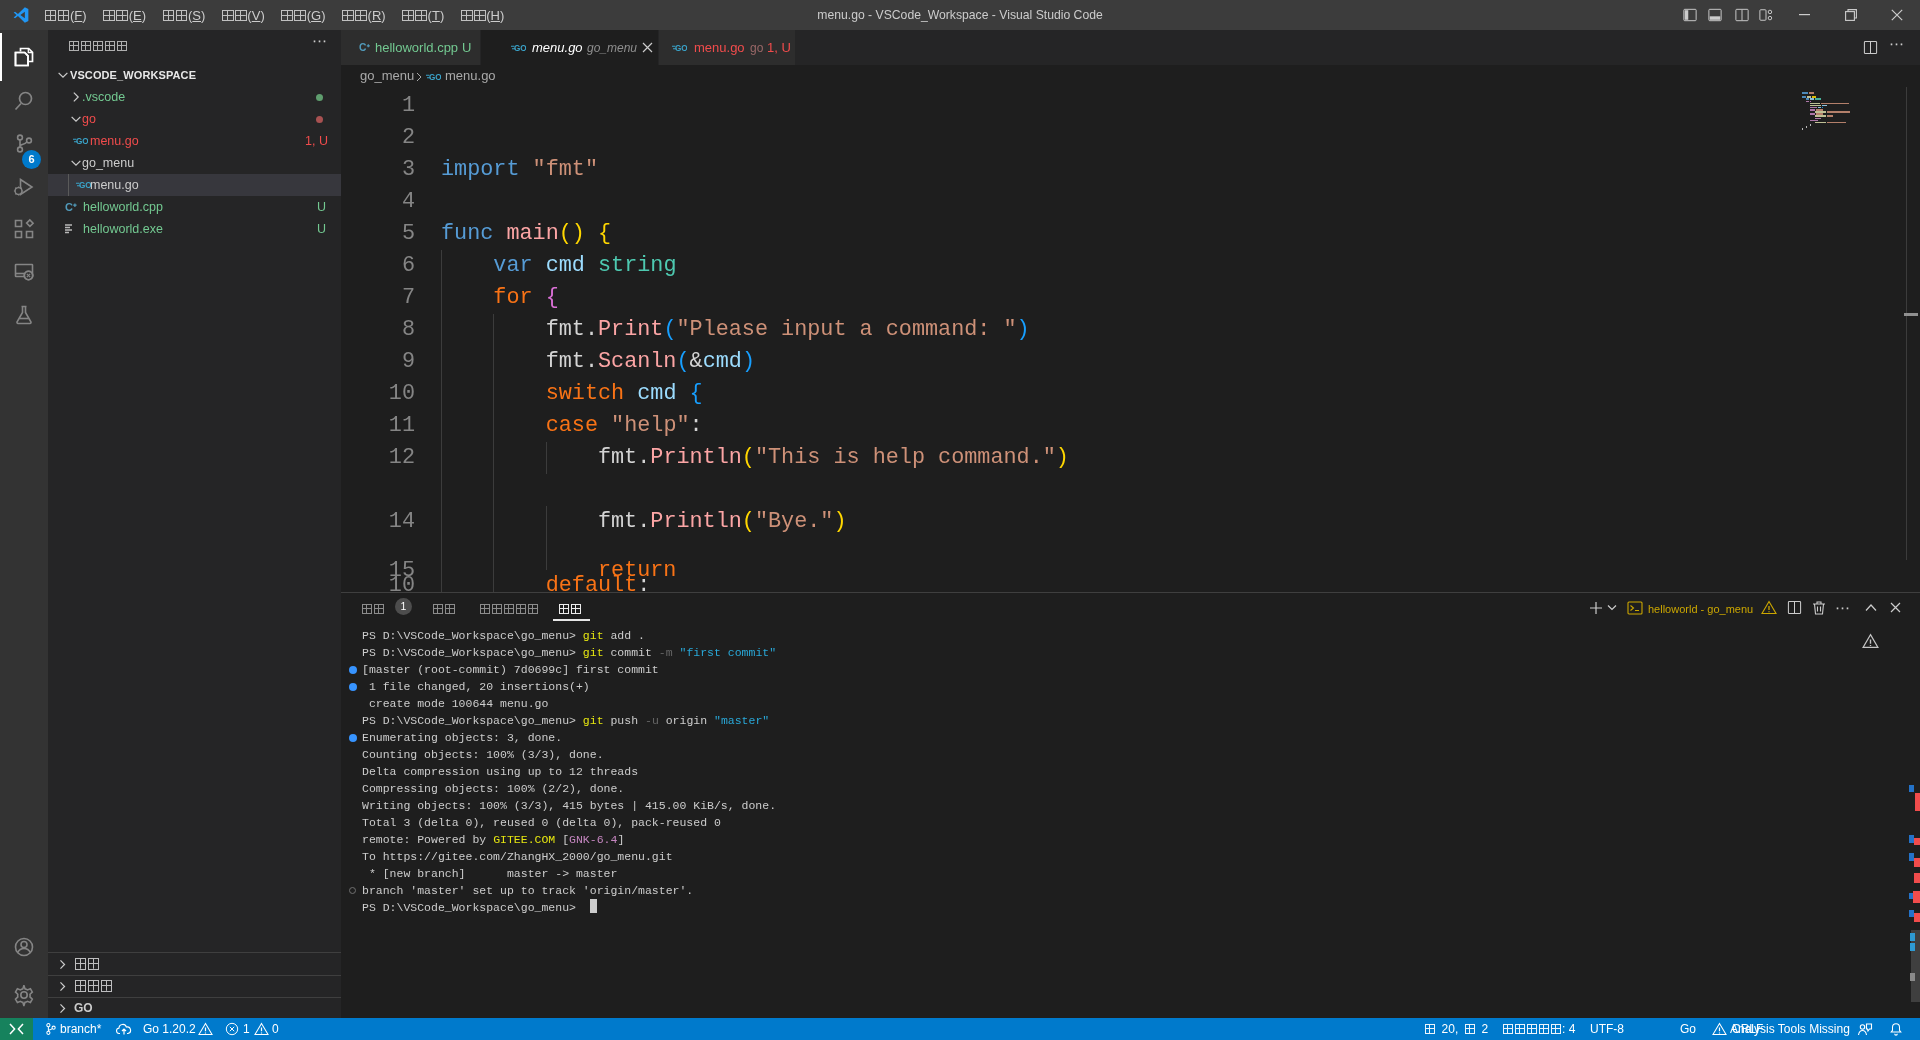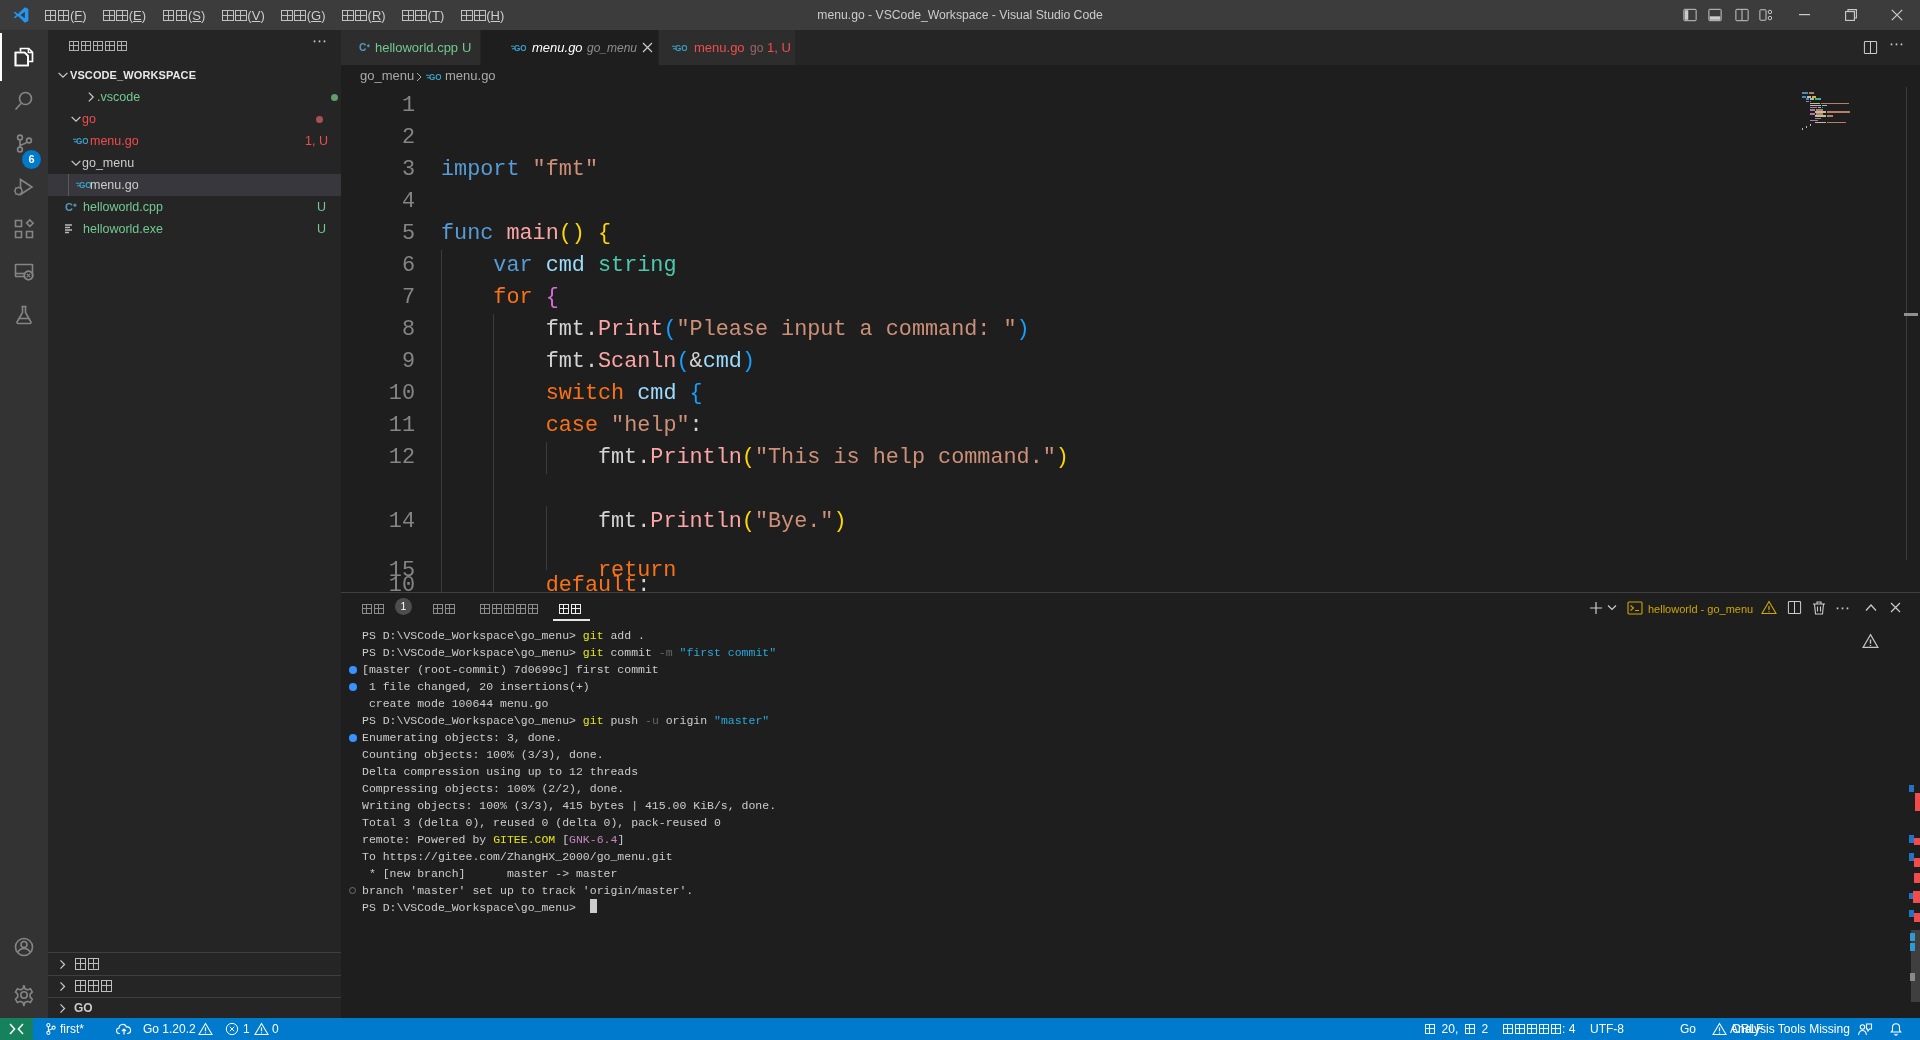--- a/index.html
+++ b/index.html
@@ -139,21 +139,21 @@
 </div>
 <div id="sidebar">
   <div class="abs" style="left:20px;top:10px;font-size:11px;color:#bbbbbb"><span class="cj cjs"></span><span class="cj cjs"></span><span class="cj cjs"></span><span class="cj cjs"></span><span class="cj cjs"></span></div>
   <div class="abs" style="left:264px;top:2px;font-size:15px;color:#cccccc;letter-spacing:1px">⋯</div>
   <div class="trow" style="left:0;top:34px;width:293px">
       <svg class="abs" style="left:8px;top:4px" width="14" height="14" viewBox="0 0 16 16" fill="none" stroke="#cccccc" stroke-width="1.4">
         <path d="M3 5.5l5 5 5-5"></path>
       </svg>
       <b style="position:absolute;left:22px;font-size:11px;color:#e8e8e8;letter-spacing:.1px">VSCODE_WORKSPACE</b>
     </div>
-  <div class="trow" style="left:15px;top:56px;width:293px;color:#73c991">
+  <div class="trow" style="left:0;top:56px;width:293px;color:#73c991">
       <svg class="abs" style="left:21px;top:4px" width="14" height="14" viewBox="0 0 16 16" fill="none" stroke="#cccccc" stroke-width="1.4">
         <path d="M5.5 3l5 5-5 5"></path>
       </svg>
       <span class="abs" style="left:34px">.vscode</span>
       <span class="abs" style="left:268px;top:8px;width:7px;height:7px;border-radius:50%;background:#5f9e6e"></span>
     </div>
   <div class="trow" style="left:0;top:78px;width:293px;color:#f14c4c">
       <svg class="abs" style="left:21px;top:4px" width="14" height="14" viewBox="0 0 16 16" fill="none" stroke="#cccccc" stroke-width="1.4">
         <path d="M3 5.5l5 5 5-5"></path>
       </svg>
@@ -400,21 +400,21 @@
   <div class="abs" style="left:0;top:0;width:33px;height:22px;background:#16825d"></div>
   <svg class="abs" style="left:8px;top:4px" width="17" height="14" viewBox="0 0 17 14" fill="none" stroke="#ffffff" stroke-width="1.5">
       <path d="M2 2L6.6 7L2 12M15 2L10.4 7L15 12"></path>
     </svg>
   <svg class="abs" style="left:44px;top:4px" width="14" height="14" viewBox="0 0 16 16" fill="none" stroke="#ffffff" stroke-width="1.2">
       <circle cx="5" cy="3.6" r="1.8"></circle>
       <circle cx="11" cy="6.5" r="1.8"></circle>
       <circle cx="5" cy="12.4" r="1.8"></circle>
       <path d="M5 5.4v5M9.3 7.4C7.5 9.5 6.5 8.5 5 10"></path>
     </svg>
-  <span class="sbi" style="left:60px">first*</span>
+  <span class="sbi" style="left:60px">branch*</span>
   <svg class="abs" style="left:116px;top:4px" width="16" height="14" viewBox="0 0 16 14" fill="none" stroke="#ffffff" stroke-width="1.1">
       <path d="M4 11.5h-.5A2.7 2.7 0 0 1 3 6.1 3.8 3.8 0 0 1 10.4 5 3.1 3.1 0 0 1 12 11.5h-1"></path>
       <path d="M8 12.5V7M6 9l2-2 2 2" stroke-width="1.2"></path>
     </svg>
   <span class="sbi" style="left:143px">Go 1.20.2</span>
   <svg class="abs" style="left:198px;top:4px" width="15" height="14" viewBox="0 0 16 15" fill="none" stroke="#ffffff" stroke-width="1.1">
       <path d="M8 1.5L15 13.5H1z"></path>
       <path d="M8 6v4M8 11.2v1" stroke-width="1.3"></path>
     </svg>
   <svg class="abs" style="left:225px;top:4px" width="14" height="14" viewBox="0 0 16 16" fill="none" stroke="#ffffff" stroke-width="1.1">

